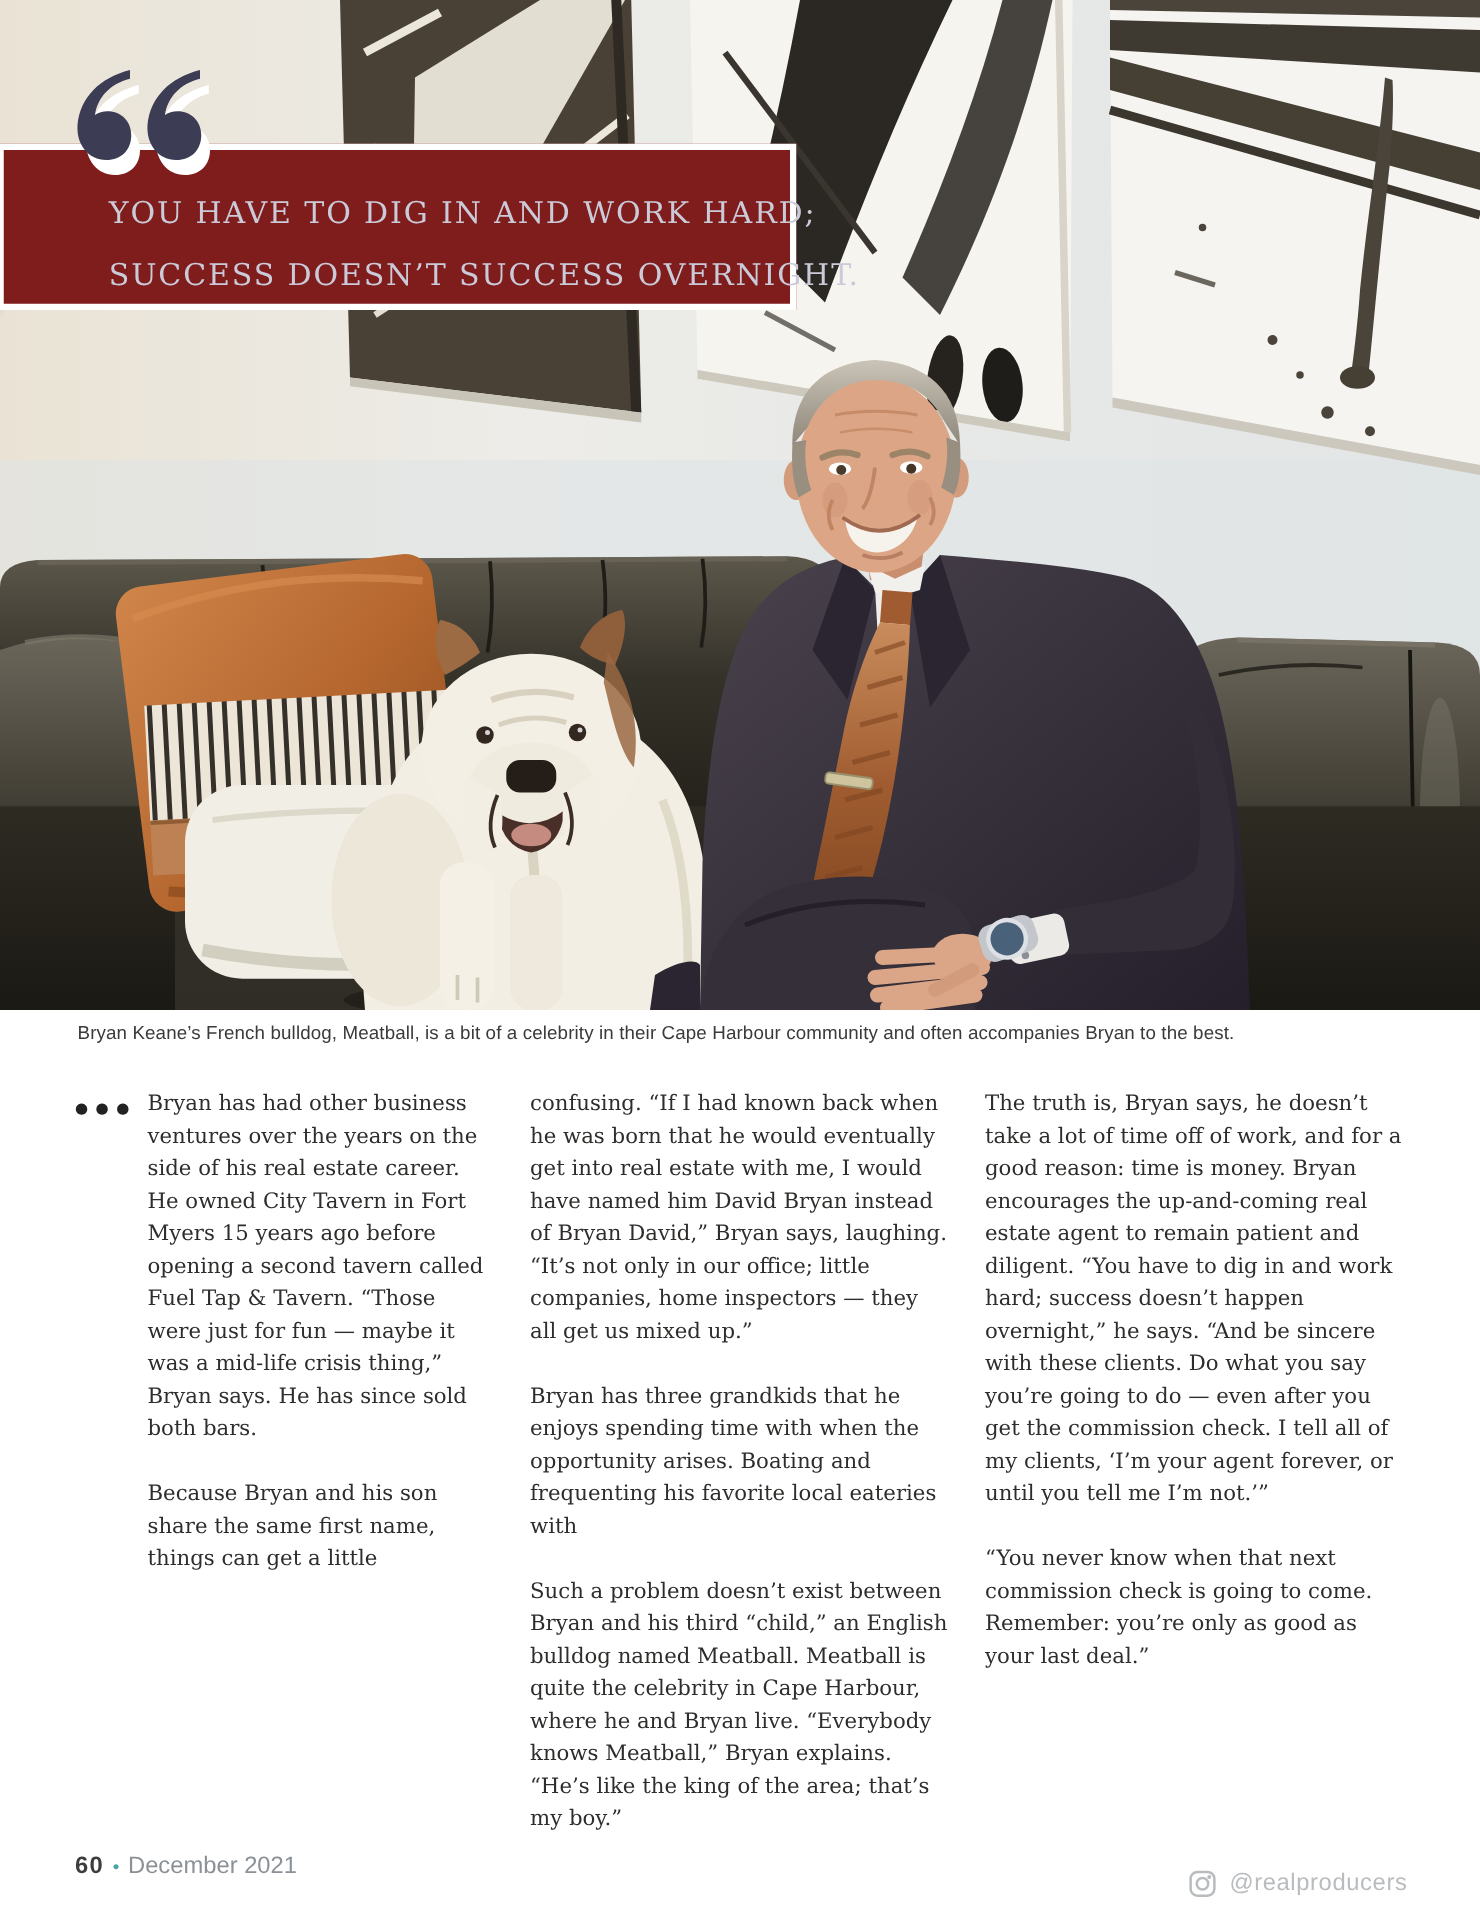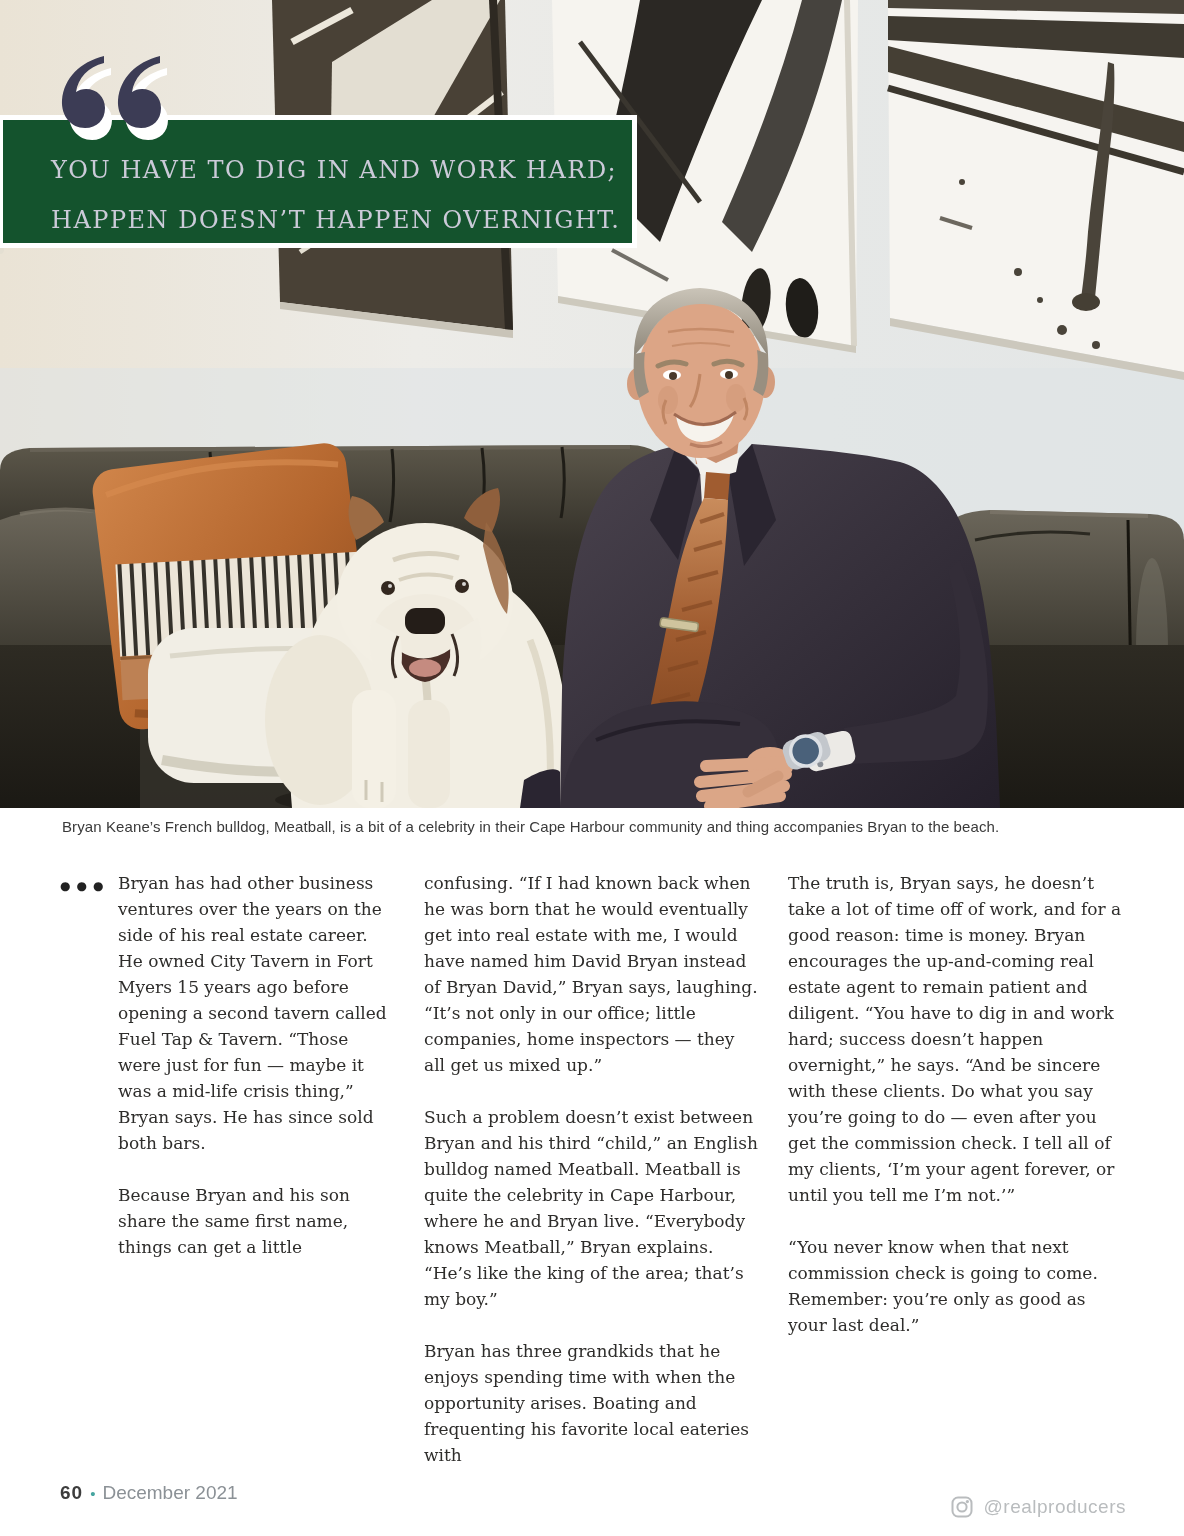--- a/index.html
+++ b/index.html
@@ -7,22 +7,22 @@
     position:relative; width:1184px; height:1536px; background:#ffffff;
     overflow:hidden; font-family:"Liberation Sans", sans-serif;
   }
   
   .photo { position:absolute; left:0; top:0; width:1184px; height:808px; }
   .photo svg { display:block; }
 
   
   .quote-box {
     position:absolute; left:0; top:115px; width:637px; height:133px;
-    background:#14532d; border:5px solid #ffffff; border-left-width:3px;
-    box-sizing:border-box; padding:25px 0 0 48px;
+    background:#7f1d1d; border:5px solid #ffffff; border-left-width:3px;
+    box-sizing:border-box; padding:25px 0 0 84px;
   }
   .quote-line {
     font-family:"DejaVu Serif", serif; font-size:24px; letter-spacing:1.5px;
     color:#cbcad8; line-height:50px; white-space:nowrap; font-weight:400;
   }
   .quote-marks { position:absolute; left:58px; top:52px; }
 
   
   .caption {
     position:absolute; left:62px; top:818px; width:1020px;
@@ -273,45 +273,45 @@
         <path d="M 674,414 Q 705,436 736,412" stroke="#a06a52" stroke-width="3" fill="none"></path>
         <path d="M 690,444 Q 706,450 722,442" stroke="#b97f63" stroke-width="3" fill="none"></path>
         <path d="M 666,400 Q 660,412 666,424" stroke="#c08663" stroke-width="3" fill="none"></path>
         <path d="M 744,398 Q 750,410 744,420" stroke="#c08663" stroke-width="3" fill="none"></path>
       </g>
     </svg>
   </div>
 
   <div class="quote-box">
     <div class="quote-line">YOU HAVE TO DIG IN AND WORK HARD;</div>
-    <div class="quote-line">HAPPEN DOESN’T HAPPEN OVERNIGHT.</div>
+    <div class="quote-line">SUCCESS DOESN’T SUCCESS OVERNIGHT.</div>
   </div>
   <svg class="quote-marks" width="124" height="94" viewBox="0 0 124 94">
     <g fill="#ffffff" transform="translate(9,14)">
       <path d="M 44,2 C 20,8 4,24 2,46 C 1,62 11,74 25,74 C 37,74 45,66 45,54 C 45,43 37,35 26,35 C 22,35 19,36 16,38 C 18,24 28,13 44,9 Z"></path>
       <path d="M 44,2 C 20,8 4,24 2,46 C 1,62 11,74 25,74 C 37,74 45,66 45,54 C 45,43 37,35 26,35 C 22,35 19,36 16,38 C 18,24 28,13 44,9 Z" transform="translate(56,0)"></path>
     </g>
     <g fill="#3c3c55" transform="translate(2,2)">
       <path d="M 44,2 C 20,8 4,24 2,46 C 1,62 11,74 25,74 C 37,74 45,66 45,54 C 45,43 37,35 26,35 C 22,35 19,36 16,38 C 18,24 28,13 44,9 Z"></path>
       <path d="M 44,2 C 20,8 4,24 2,46 C 1,62 11,74 25,74 C 37,74 45,66 45,54 C 45,43 37,35 26,35 C 22,35 19,36 16,38 C 18,24 28,13 44,9 Z" transform="translate(56,0)"></path>
     </g>
   </svg>
 
-  <div class="caption">Bryan Keane’s French bulldog, Meatball, is a bit of a celebrity in their Cape Harbour community and thing accompanies Bryan to the beach.</div>
+  <div class="caption">Bryan Keane’s French bulldog, Meatball, is a bit of a celebrity in their Cape Harbour community and often accompanies Bryan to the best.</div>
 
   <div class="columns">
     <div class="col col-1">
       <span class="bullets">●●●</span>
       <p>Bryan has had other business ventures over the years on the side of his real estate career. He owned City Tavern in Fort Myers 15 years ago before opening a second tavern called Fuel Tap &amp; Tavern. “Those were just for fun — maybe it was a mid-life crisis thing,” Bryan says. He has since sold both bars.</p>
       <p>Because Bryan and his son share the same first name, things can get a little</p>
     </div>
     <div class="col col-2">
       <p>confusing. “If I had known back when he was born that he would eventually get into real estate with me, I would have named him David Bryan instead of Bryan David,” Bryan says, laughing. “It’s not only in our office; little companies, home inspectors — they all get us mixed up.”</p>
+      <p>Bryan has three grandkids that he enjoys spending time with when the opportunity arises. Boating and frequenting his favorite local eateries with</p>
       <p>Such a problem doesn’t exist between Bryan and his third “child,” an English bulldog named Meatball. Meatball is quite the celebrity in Cape Harbour, where he and Bryan live. “Everybody knows Meatball,” Bryan explains. “He’s like the king of the area; that’s my boy.”</p>
-      <p>Bryan has three grandkids that he enjoys spending time with when the opportunity arises. Boating and frequenting his favorite local eateries with</p>
     </div>
     <div class="col col-3">
       <p>The truth is, Bryan says, he doesn’t take a lot of time off of work, and for a good reason: time is money. Bryan encourages the up-and-coming real estate agent to remain patient and diligent. “You have to dig in and work hard; success doesn’t happen overnight,” he says. “And be sincere with these clients. Do what you say you’re going to do — even after you get the commission check. I tell all of my clients, ‘I’m your agent forever, or until you tell me I’m not.’”</p>
       <p>“You never know when that next commission check is going to come. Remember: you’re only as good as your last deal.”</p>
     </div>
   </div>
 
   <div class="footer">
     <div class="folio">
       <span class="pnum">60</span><span class="sep">•</span><span class="issue">December 2021</span>

